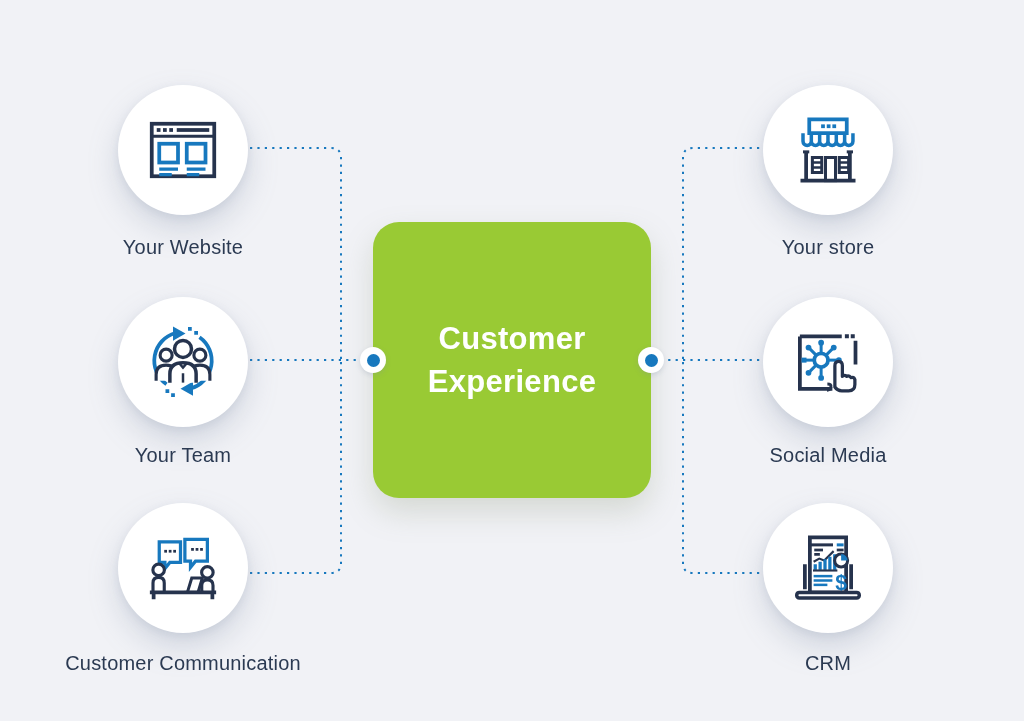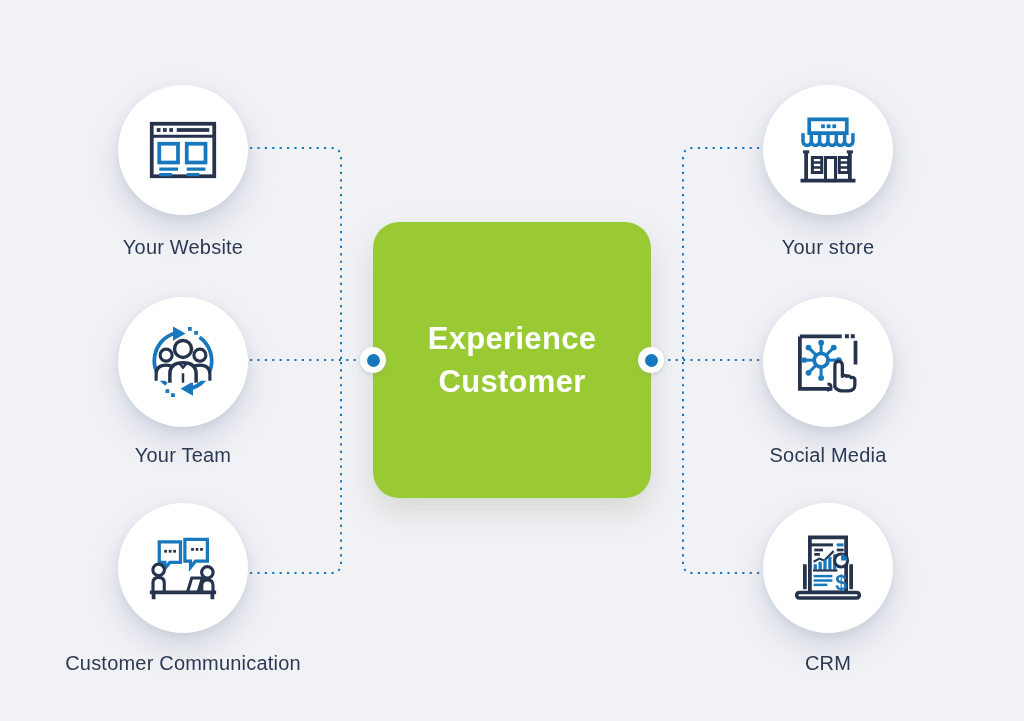--- a/index.html
+++ b/index.html
@@ -76,22 +76,22 @@
       <path d="M 250 360 H 362"></path>
       <path d="M 250 573 H 331 Q 341 573 341 563 V 360"></path>
       <path d="M 774 148 H 693 Q 683 148 683 158 V 360"></path>
       <path d="M 774 360 H 662"></path>
       <path d="M 774 573 H 693 Q 683 573 683 563 V 360"></path>
     </g>
   </svg>
 
   <div class="center-box">
     <div class="center-title">
+      <div>Customer</div>
       <div>Experience</div>
-      <div>Customer</div>
     </div>
   </div>
 
   <div class="endpoint-dot" style="left:360px;top:347px;">
       <div class="inner"></div>
     </div>
   <div class="endpoint-dot" style="left:638px;top:347px;">
       <div class="inner"></div>
     </div>
 

